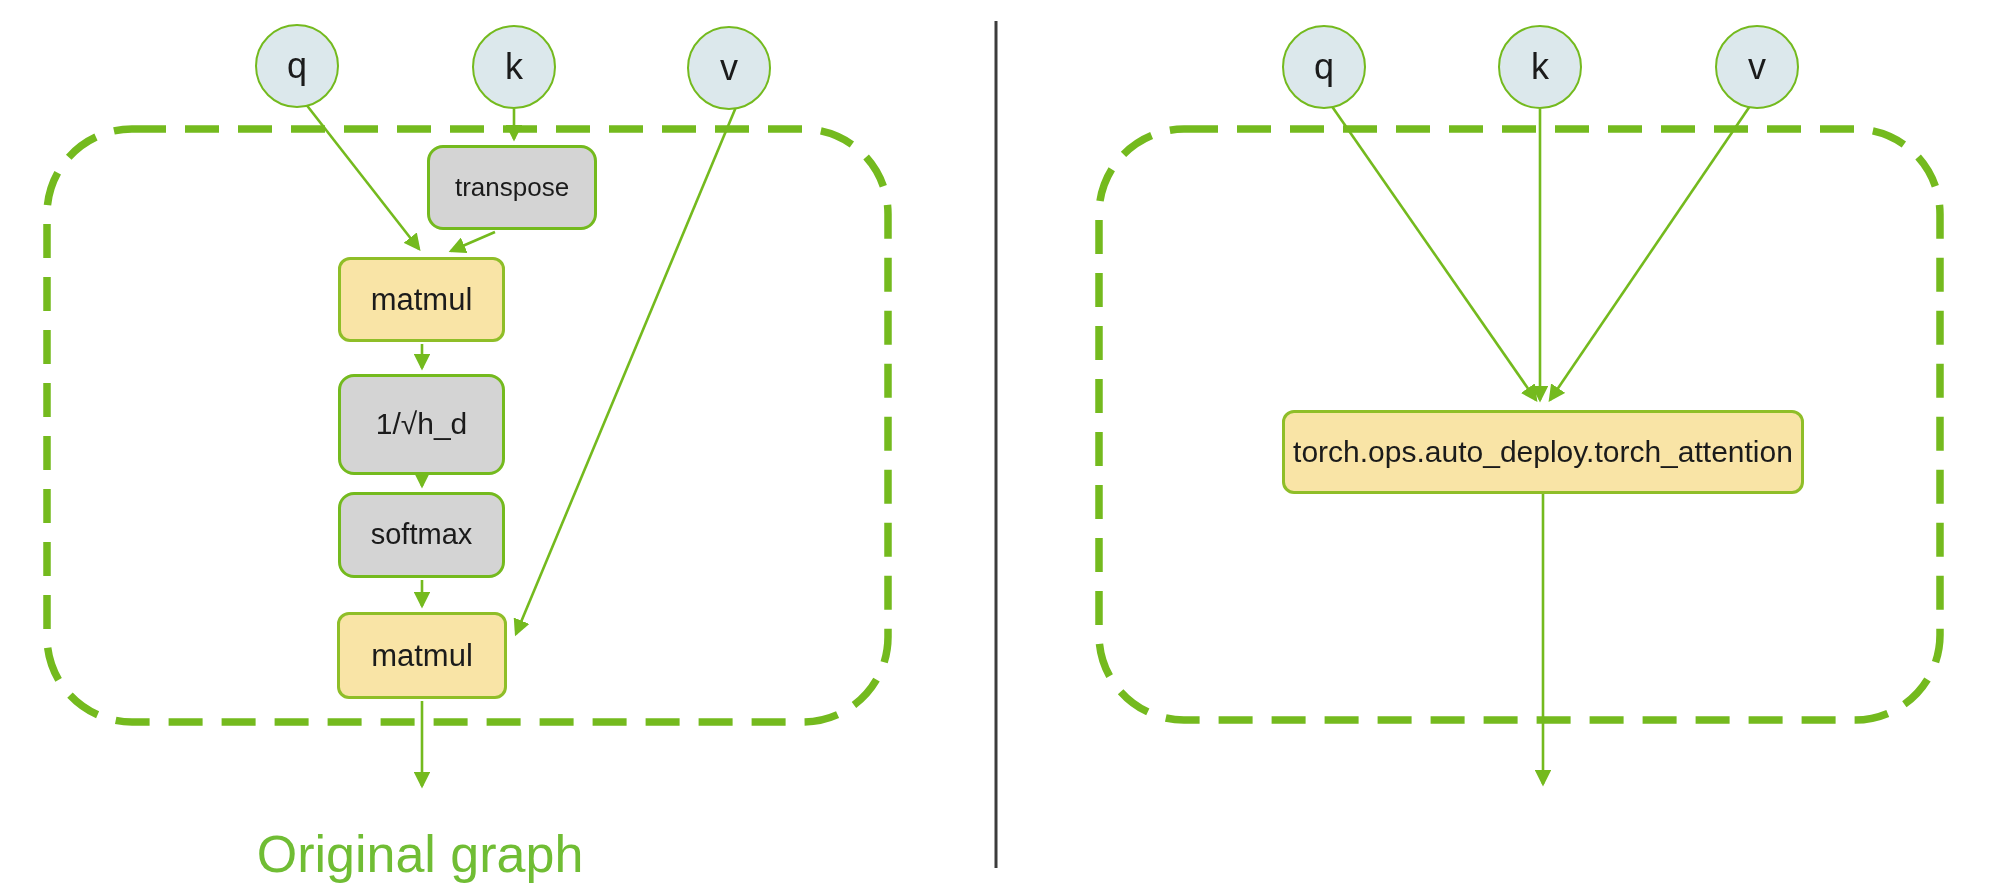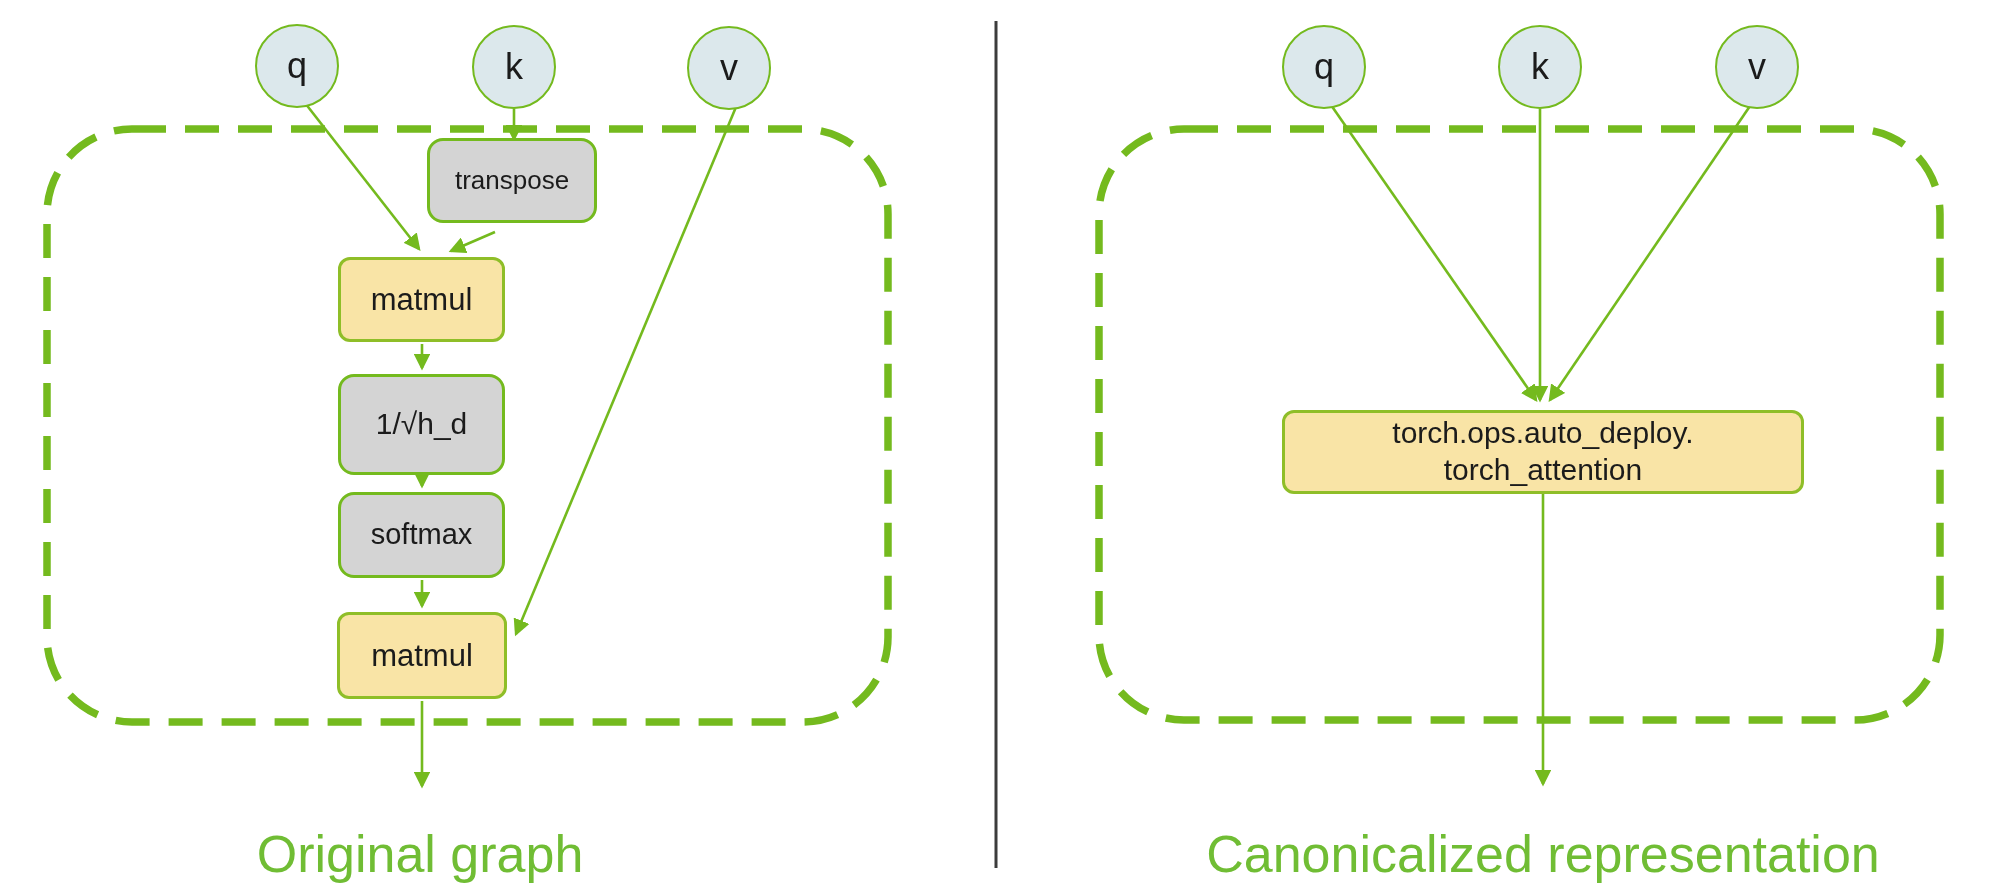--- a/index.html
+++ b/index.html
@@ -77,21 +77,21 @@
   <div class="node circle-node" style="left:255px;top:24px;">
     <span>q</span>
   </div>
   <div class="node circle-node" style="left:472px;top:25px;">
     <span>k</span>
   </div>
   <div class="node circle-node" style="left:687px;top:26px;">
     <span>v</span>
   </div>
 
-  <div class="node op-node" style="left:427px;top:138px;width:170px;height:85px;font-size:26px;">
+  <div class="node op-node" style="left:427px;top:145px;width:170px;height:85px;font-size:26px;">
     <span>transpose</span>
   </div>
   <div class="node kernel-node" style="left:338px;top:257px;width:167px;height:85px;font-size:31px;">
     <span>matmul</span>
   </div>
   <div class="node op-node" style="left:338px;top:374px;width:167px;height:101px;font-size:30px;">
     <span>1/√h_d</span>
   </div>
   <div class="node op-node" style="left:338px;top:492px;width:167px;height:86px;font-size:29px;justify-content:center;">
     <span>softmax</span>
@@ -103,21 +103,20 @@
   <div class="node circle-node" style="left:1282px;top:25px;">
     <span>q</span>
   </div>
   <div class="node circle-node" style="left:1498px;top:25px;">
     <span>k</span>
   </div>
   <div class="node circle-node" style="left:1715px;top:25px;">
     <span>v</span>
   </div>
 
-  <div class="node kernel-node" style="left:1282px;top:410px;width:522px;height:84px;font-size:30px;flex-direction:column;line-height:1.22;">
+  <div class="node kernel-node" style="left:1282px;top:410px;width:522px;height:84px;font-size:30px;flex-direction:row;line-height:1.22;">
     <span>torch.ops.auto_deploy.</span>
     <span>torch_attention</span>
   </div>
 
   <div class="caption" style="left:70px;top:824px;width:700px;">Original graph</div>
-  <div class="caption" style="left:1183px;top:824px;width:720px;">Canonicalized representation</div>
 
 </div>
 
 </body></html>

